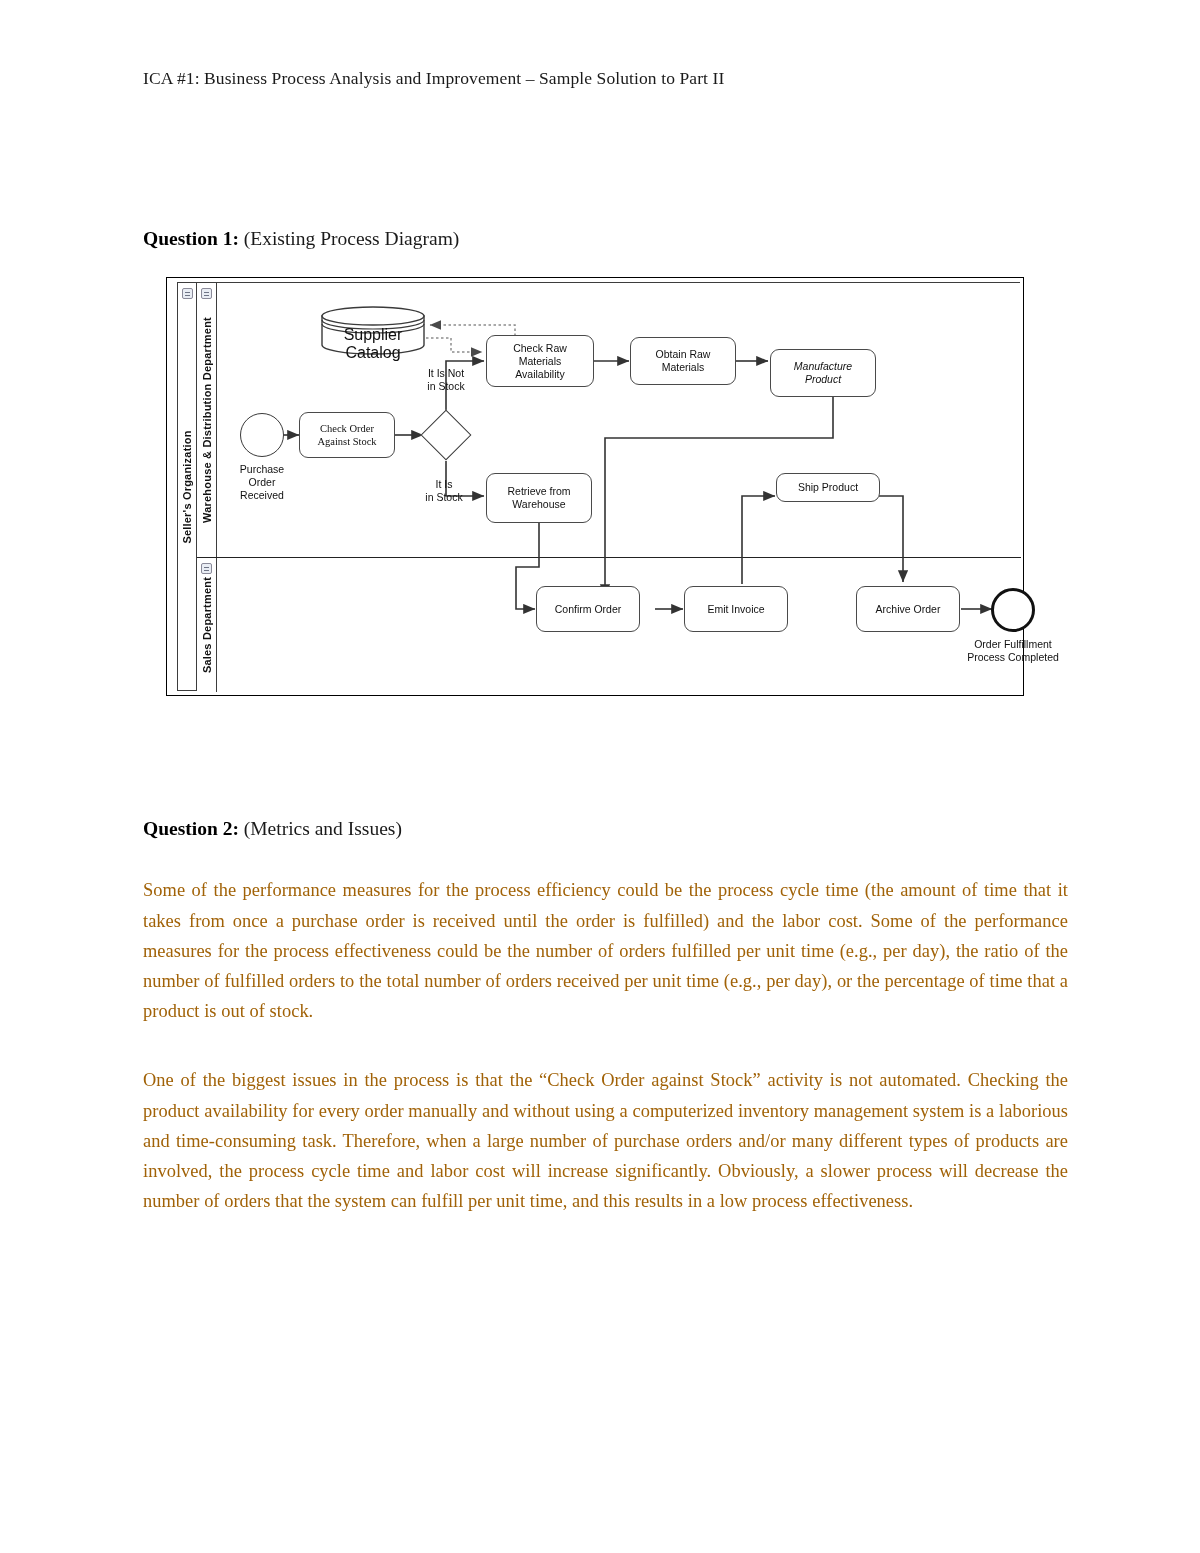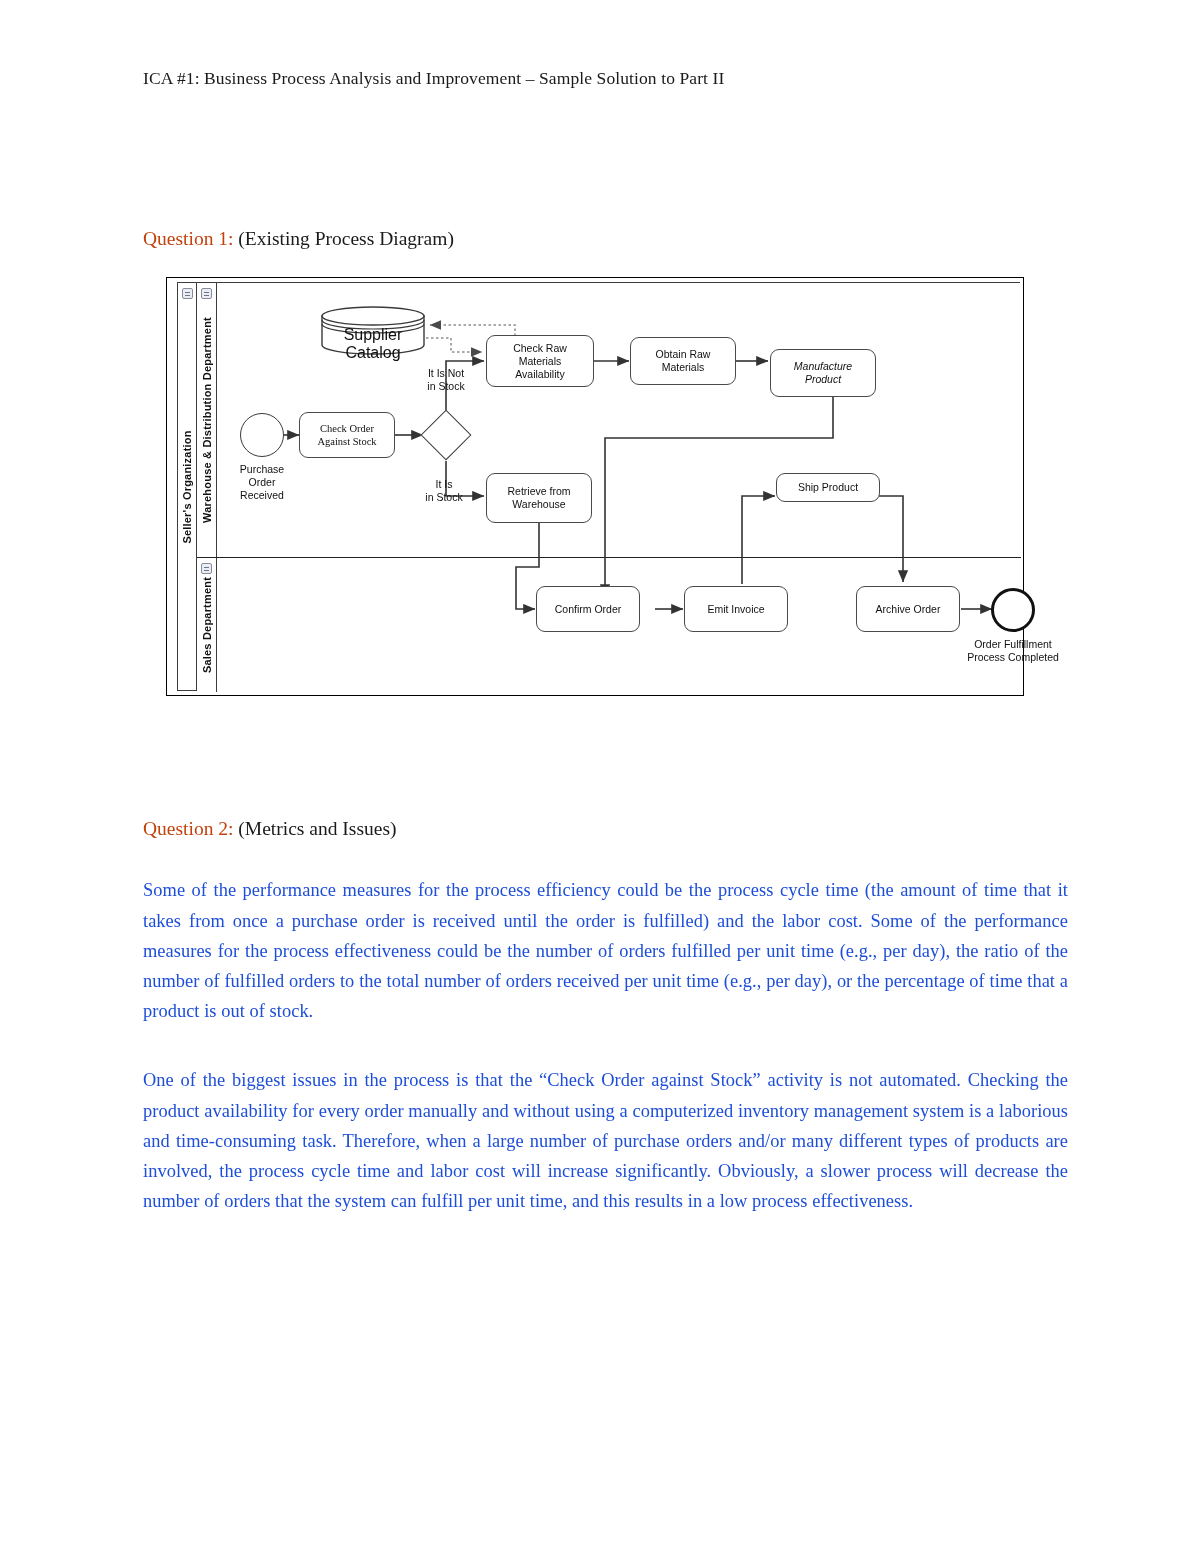--- a/index.html
+++ b/index.html
@@ -26,35 +26,35 @@
   .doc-header div { white-space: nowrap; }
 
   .q-heading {
     position: absolute;
     left: 143px;
     font-size: 19.5px;
     line-height: 26px;
     white-space: nowrap;
   }
   .q-heading .q-label {
-    color: #c2410c;
-    font-weight: normal;
+    color: #000000;
+    font-weight: bold;
   }
   .q-heading .q-sub { color: #1a1a1a; }
   #q1-heading { top: 226px; }
   #q2-heading { top: 816px; }
 
   .body-para {
     position: absolute;
     left: 143px;
     width: 925px;
     font-size: 18.4px;
     line-height: 30.2px;
     text-align: justify;
-    color: #1d4ed8;
+    color: #a16207;
     letter-spacing: 0.05px;
   }
   #para-1 { top: 857px; }
   #para-2 { top: 1047px; }
 
   
   .diagram-wrap {
     position: absolute;
     left: 166px; top: 277px;
     width: 858px; height: 419px;

